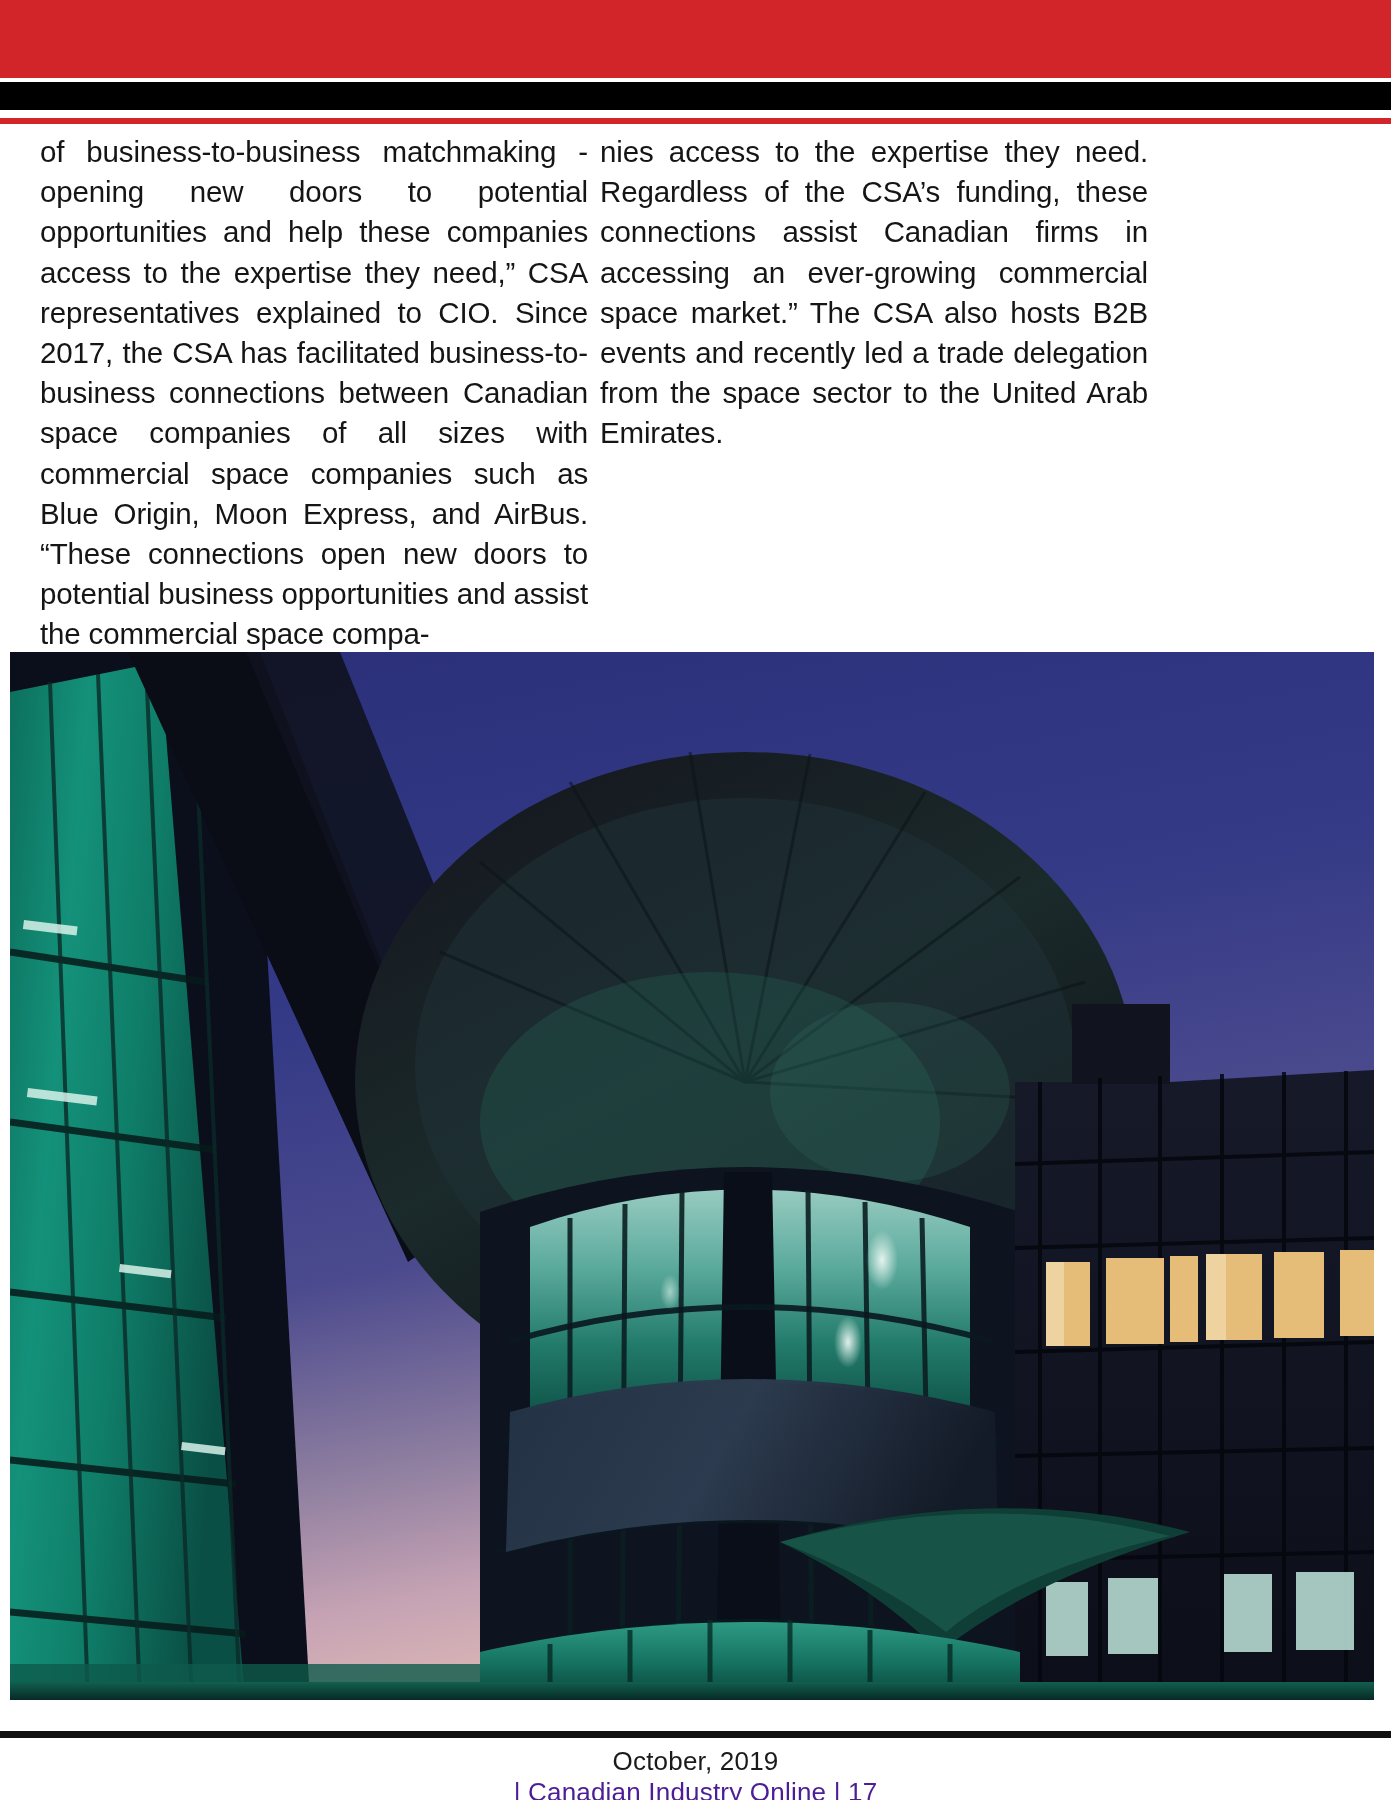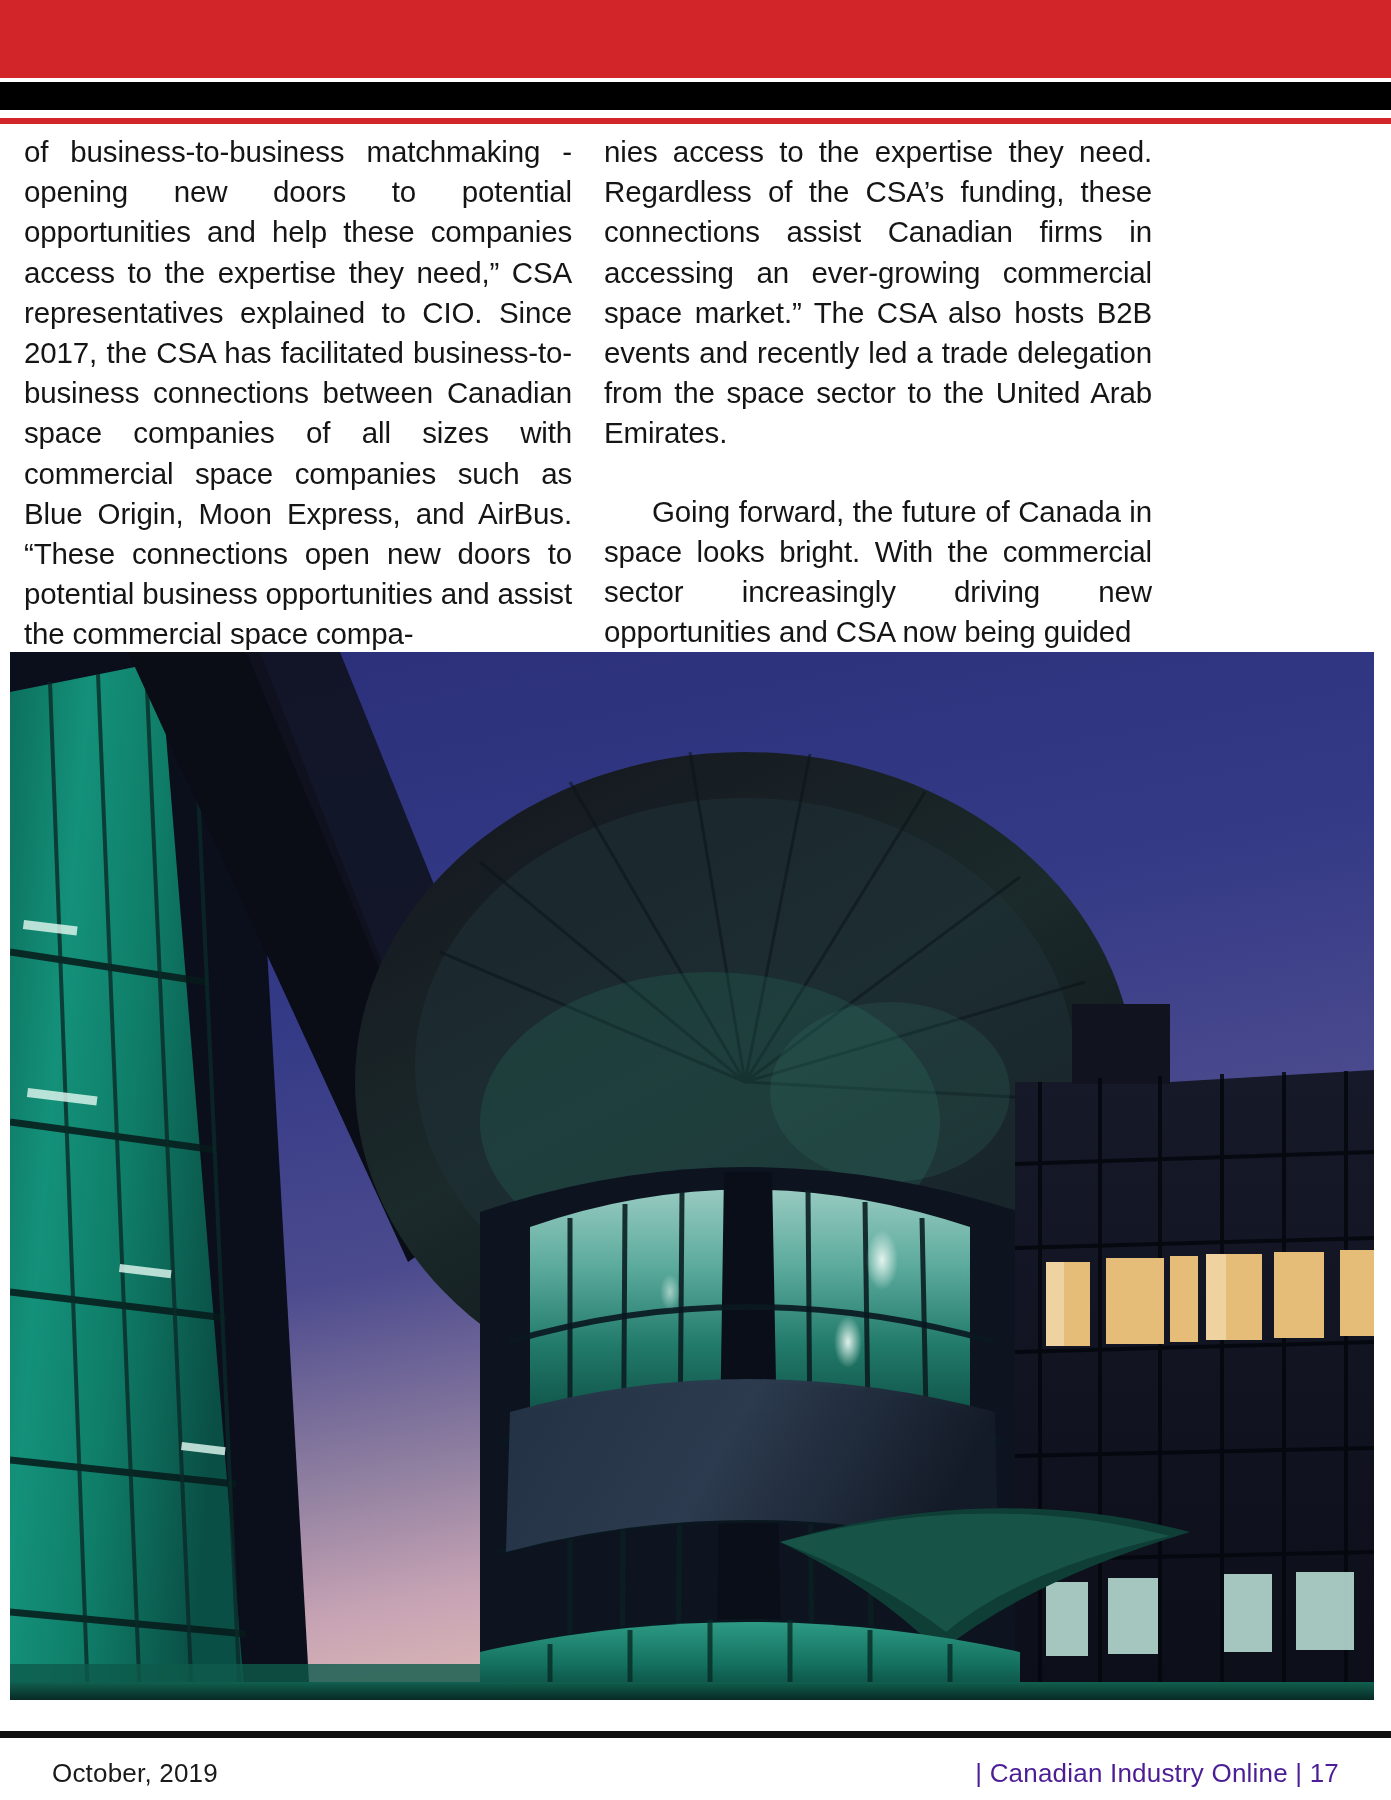--- a/index.html
+++ b/index.html
@@ -36,22 +36,22 @@
     background: #d2252a;
   }
 
   
   .article {
     position: absolute;
     left: 0; top: 132px;
     width: 1391px;
     height: 500px;
     display: flex;
-    gap: 32px;
-    padding: 0 24px;
+    gap: 12px;
+    padding: 0 40px;
     box-sizing: border-box;
   }
   .col {
     width: 548px;
     flex: 0 0 548px;
   }
   .col p {
     margin: 0;
     font-family: "Liberation Sans", sans-serif;
     font-size: 29.5px;
@@ -96,20 +96,21 @@
   .footer {
     position: absolute;
     left: 0; top: 1746px;
     width: 1391px;
     height: 54px;
     padding: 0 52px;
     box-sizing: border-box;
     display: flex;
     align-items: center;
     justify-content: space-between;
+    flex-direction: column;
   }
   .footer-date {
     font-family: "Liberation Sans", sans-serif;
     font-size: 26px;
     color: #1a1a1a;
     letter-spacing: 0.2px;
     font-weight: 400;
   }
   .footer-pub {
     font-family: "Liberation Sans", sans-serif;
@@ -127,21 +128,20 @@
 <div class="band-red-rule"></div>
 
 <div class="article">
 
   <div class="col">
     <p class="jtext last-line-left">of business-to-business matchmaking - opening new doors to potential opportunities and help these companies access to the expertise they need,” CSA representatives explained to CIO. Since 2017, the CSA has facilitated business-to-business connections between Canadian space companies of all sizes with commercial space companies such as Blue Origin, Moon Express, and AirBus. “These connections open new doors to potential business opportunities and assist the commercial space compa-</p>
   </div>
 
   <div class="col">
     <p class="jtext last-line-left">nies access to the expertise they need. Regardless of the CSA’s funding, these connections assist Canadian firms in accessing an ever-growing commercial space market.” The CSA also hosts B2B events and recently led a trade delegation from the space sector to the United Arab Emirates.</p>
-    <p class="jtext indent">Going forward, the future of Canada in space looks bright. With the commercial sector increasingly driving new opportunities and CSA now being guided</p>
   </div>
 
 </div>
 
 <div class="photo">
   <svg width="1364" height="1048" viewBox="0 0 1364 1048">
     <defs>
       <linearGradient id="sky" x1="0" y1="0" x2="0.25" y2="1">
         <stop offset="0%" stop-color="#2b2f7a"></stop>
         <stop offset="38%" stop-color="#343a86"></stop>

